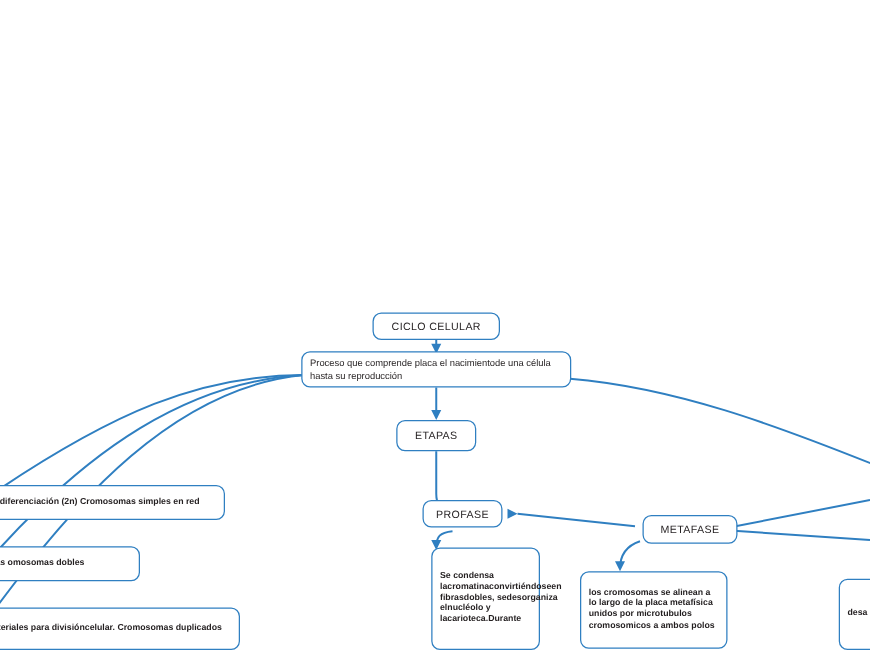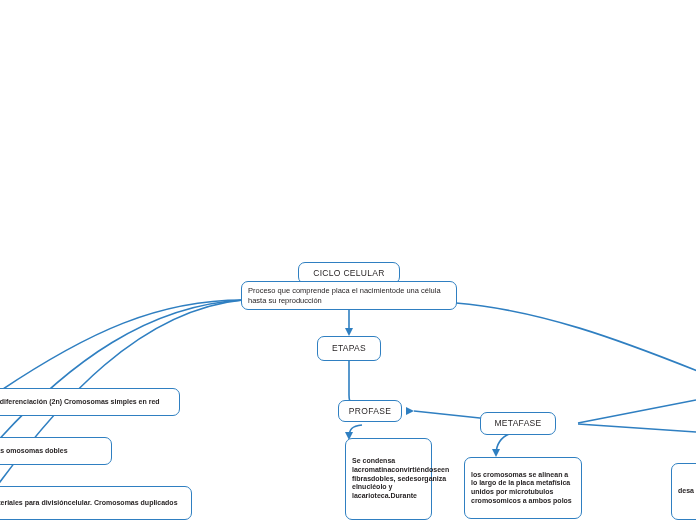--- a/index.html
+++ b/index.html
@@ -95,21 +95,21 @@
     <g fill="#2f7fc1">
       <polygon points="349,283 345,275 353,275"></polygon>
       <polygon points="349,336 345,328 353,328"></polygon>
       <polygon points="362,408 370,404 370,412"></polygon>
       <polygon points="349,440 345,432 353,432"></polygon>
       <polygon points="414,411 406,407 406,415"></polygon>
       <polygon points="496,457 492,449 500,449"></polygon>
     </g>
   </svg>
 
-  <div class="node n-title pad" style="left:298px; top:250px; width:102px; height:22px;margin-top:12px;">
+  <div class="node n-title pad" style="left:298px; top:250px; width:102px; height:22px;">
     <span>CICLO CELULAR</span>
   </div>
 
   <div class="node n-body left-align pad" style="left:241px; top:281px; width:216px; height:29px;">
     <span>Proceso que comprende placa el nacimientode una célula hasta su reproducción</span>
   </div>
 
   <div class="node n-title pad" style="left:317px; top:336px; width:64px; height:25px;">
     <span>ETAPAS</span>
   </div>
@@ -127,21 +127,21 @@
   </div>
 
   <div class="node n-title pad" style="left:338px; top:400px; width:64px; height:22px;">
     <span>PROFASE</span>
   </div>
 
   <div class="node n-small left-align pad" style="left:345px; top:438px; width:87px; height:82px;">
     <span>Se condensa lacromatinaconvirtiéndoseen fibrasdobles, sedesorganiza elnucléolo y lacarioteca.Durante</span>
   </div>
 
-  <div class="node n-title pad" style="left:480px; top:412px; width:76px; height:23px;">
+  <div class="node n-title pad" style="left:514px; top:412px; width:76px; height:23px;">
     <span>METAFASE</span>
   </div>
 
   <div class="node n-small left-align pad" style="left:464px; top:457px; width:118px; height:62px;">
     <span>los cromosomas se alinean a lo largo de la placa metafísica unidos por microtubulos cromosomicos a ambos polos</span>
   </div>
 
   <div class="node n-small left-align pad" style="left:671px; top:463px; width:120px; height:57px;">
     <span>desa cent y se los cron los c</span>
   </div>

